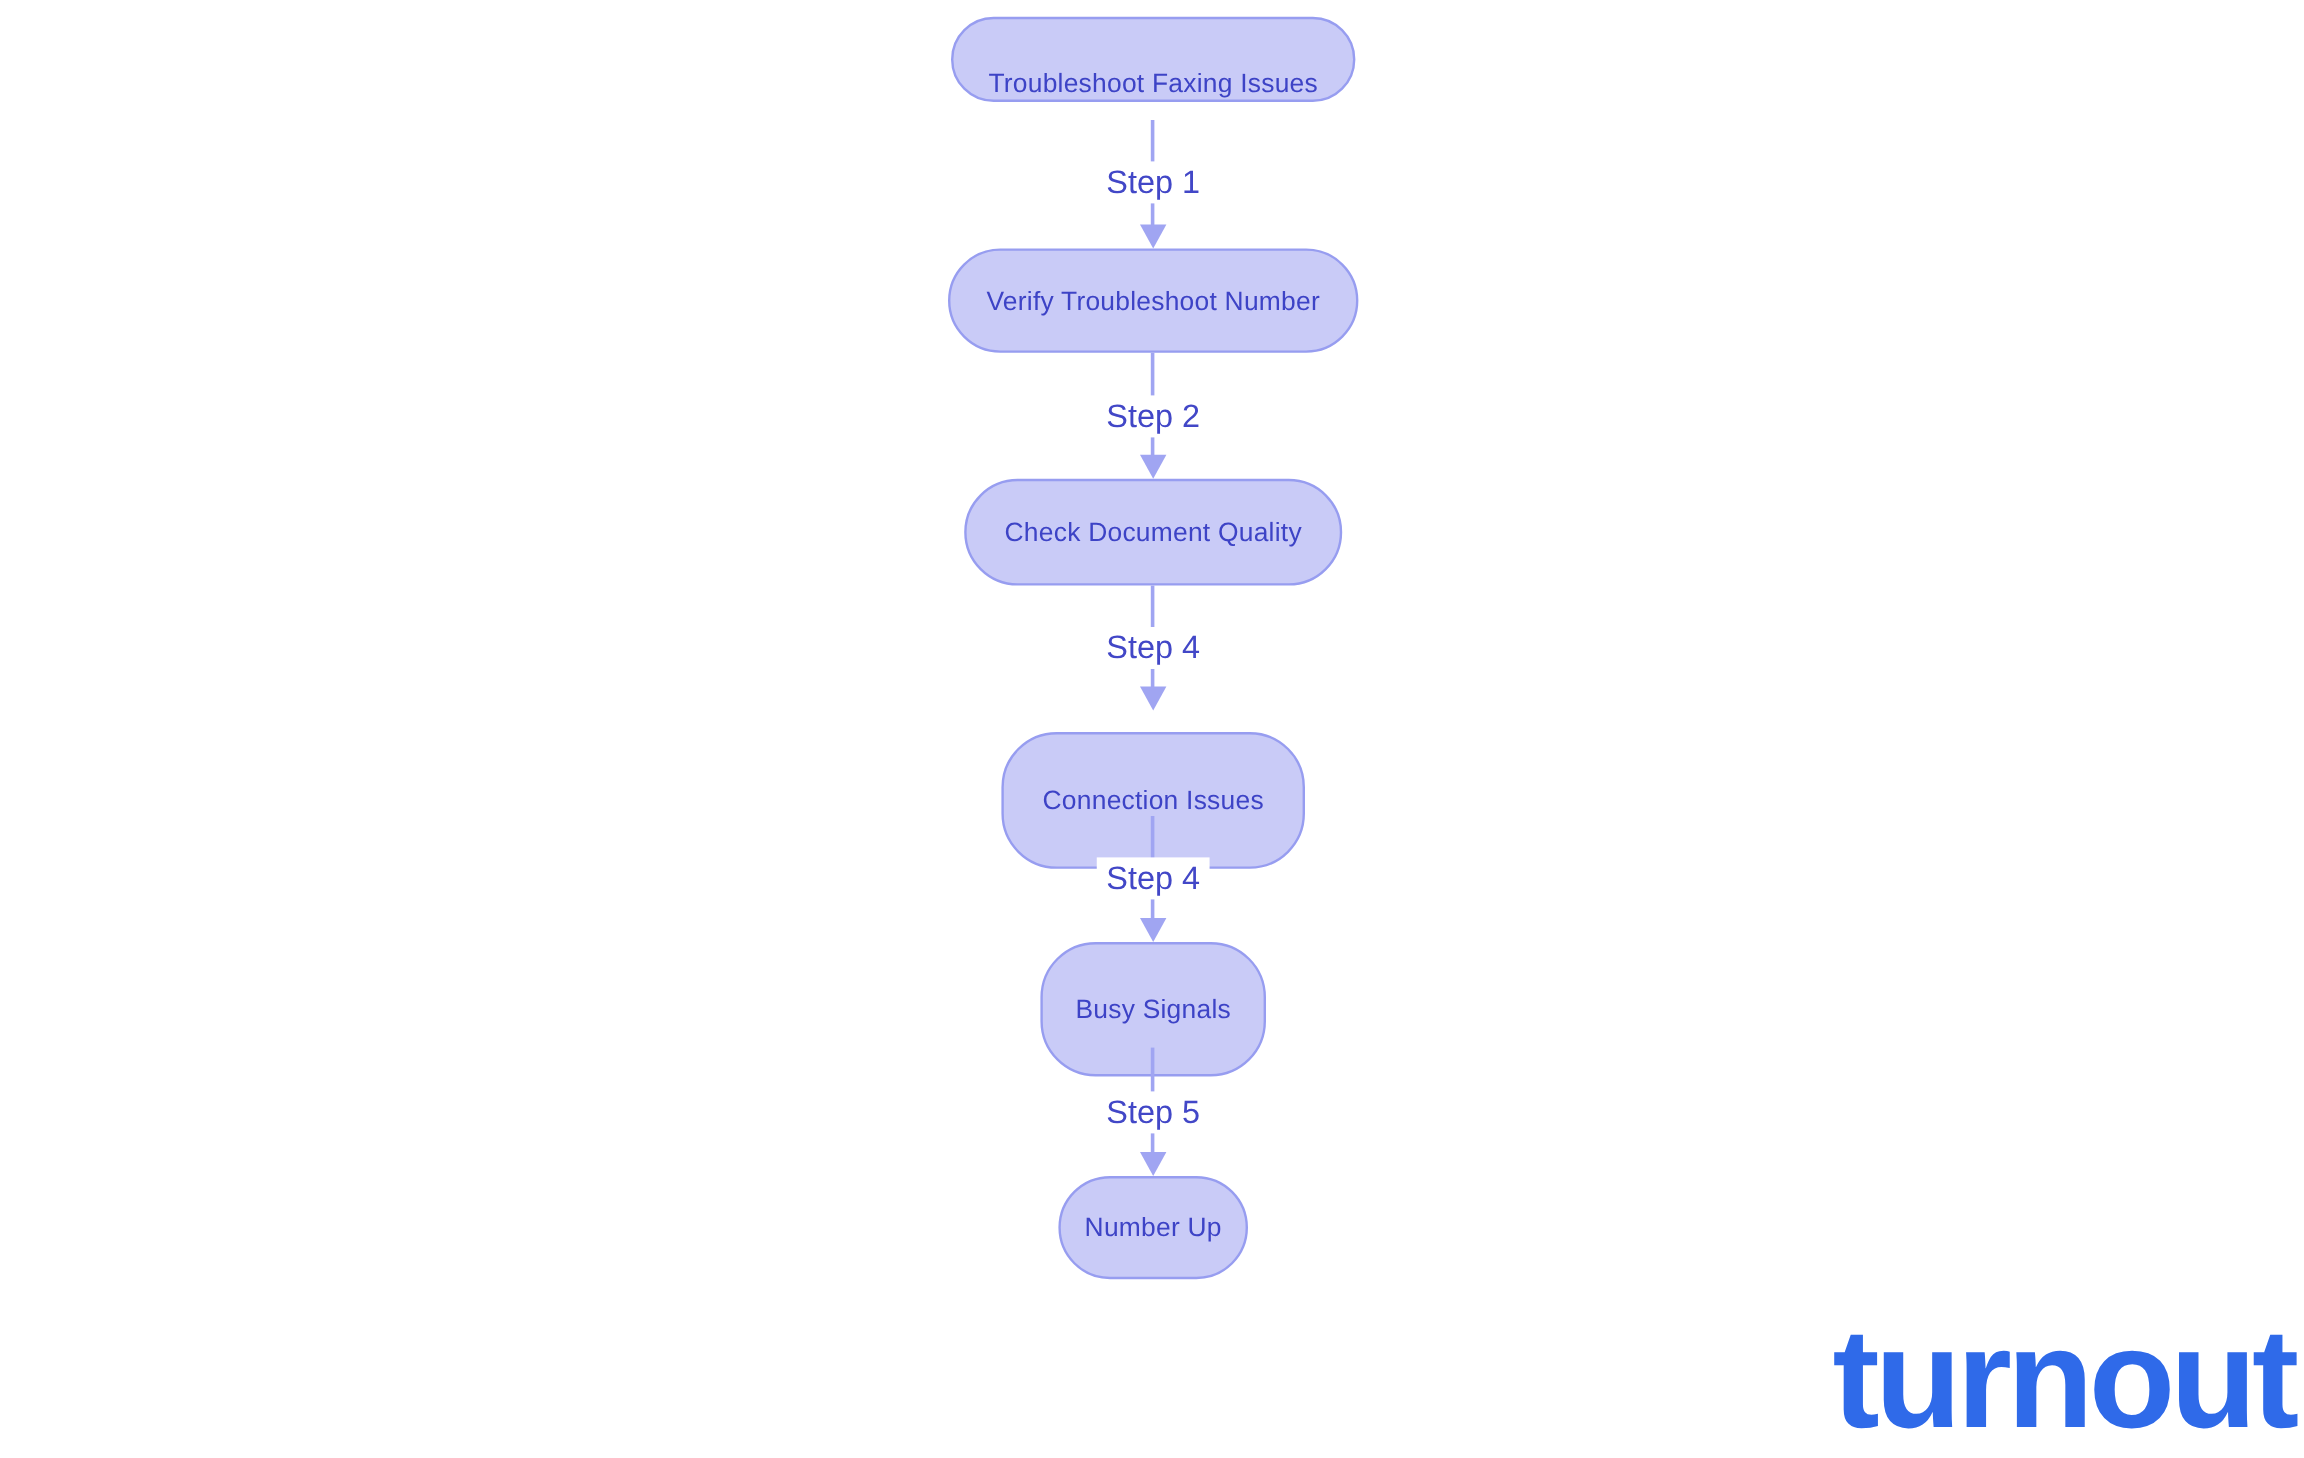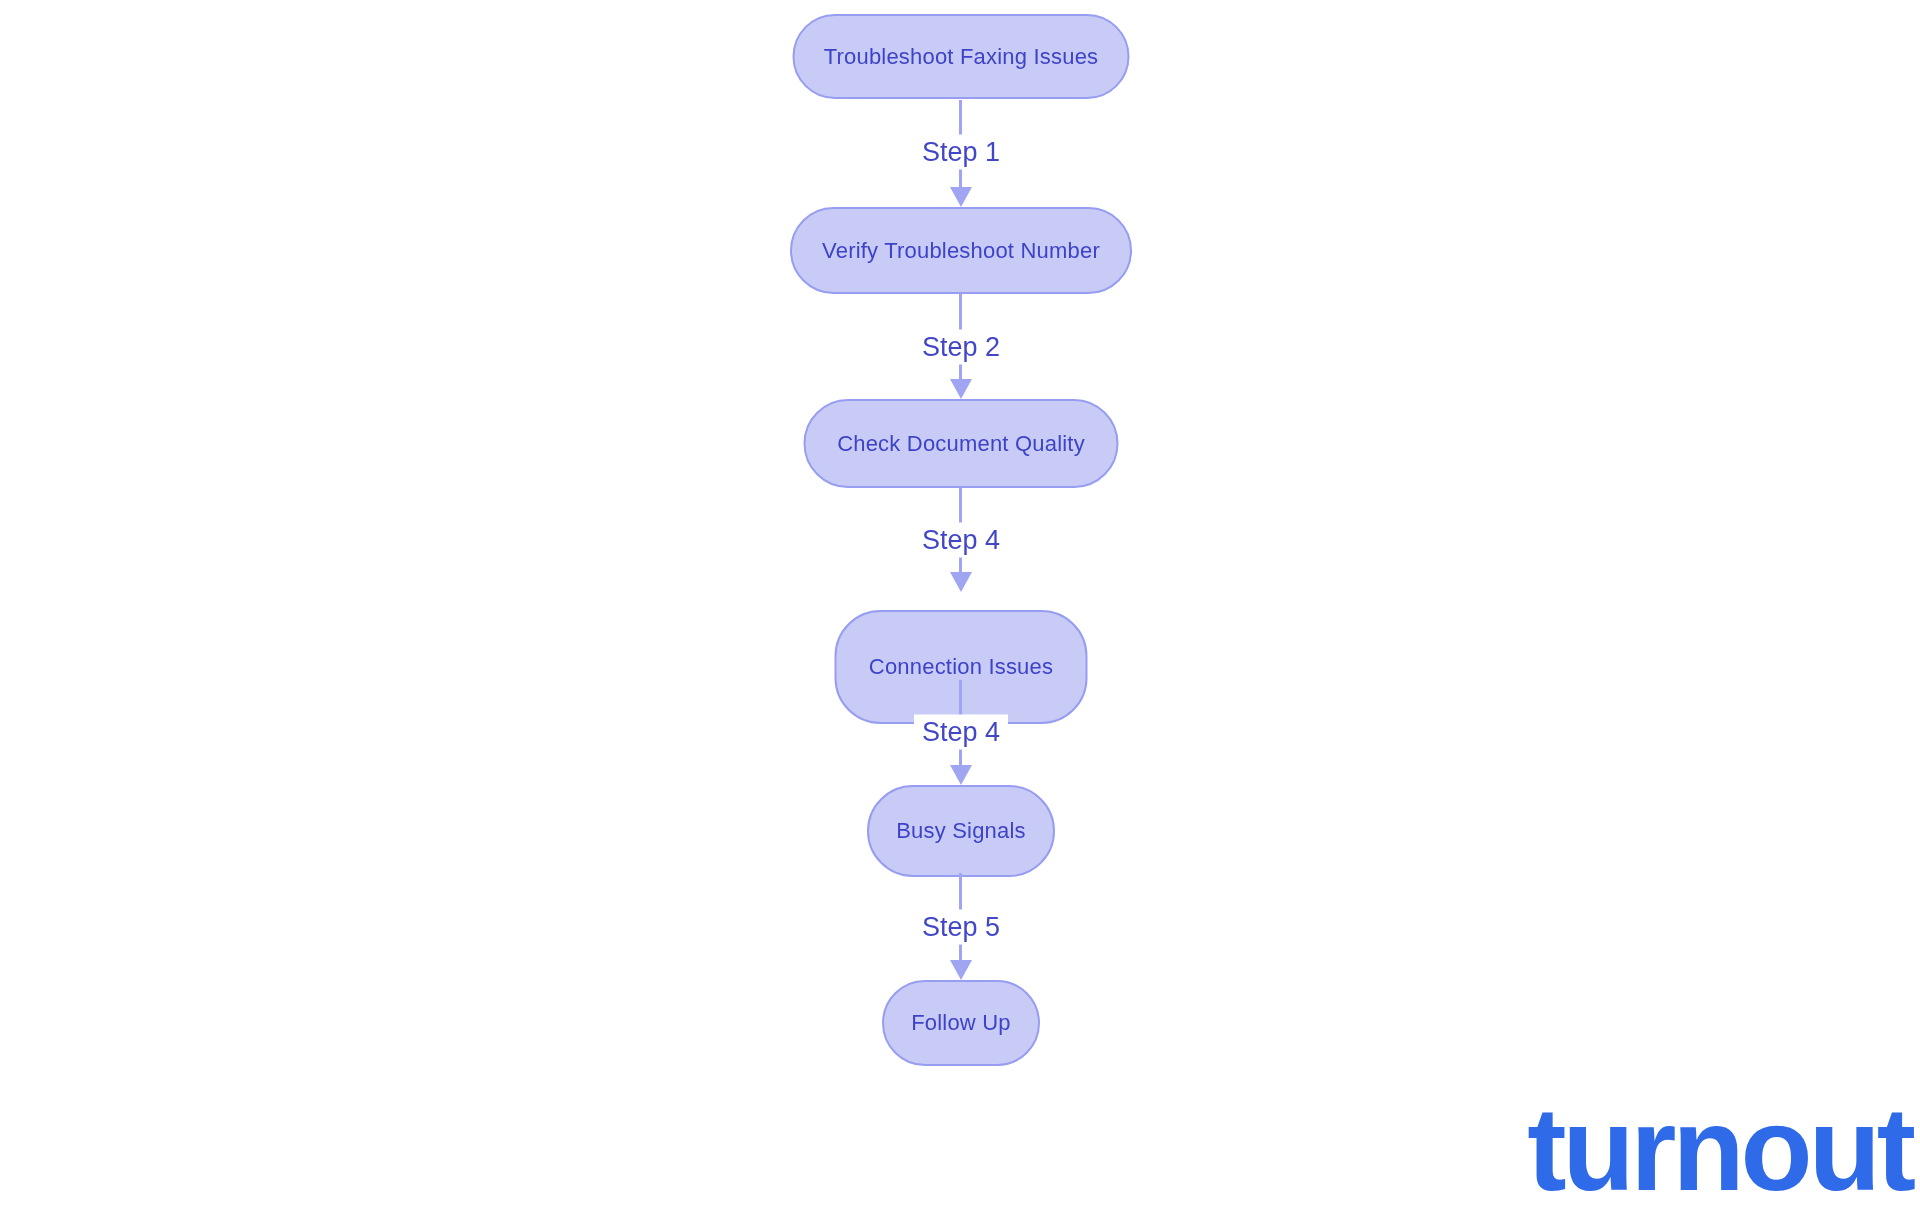--- a/index.html
+++ b/index.html
@@ -72,42 +72,42 @@
     letter-spacing: -4px;
     line-height: 1;
     color: var(--logo-color);
   }
 </style>
 </head>
 <body>
 
 <div class="canvas">
 
-  <div class="node" style="top:14px;  width:337px; height:85px;">
+  <div class="node" style="top:14px;  width:337px; height:71px;align-items:flex-end;">
     <span>Troubleshoot Faxing Issues</span>
   </div>
 
   <div class="node" style="top:207px; width:342px; height:87px;">
     <span>Verify Troubleshoot Number</span>
   </div>
 
   <div class="node" style="top:399px; width:315px; height:89px;">
     <span>Check Document Quality</span>
   </div>
 
   <div class="node" style="top:610px; width:253px; height:114px;">
     <span>Connection Issues</span>
   </div>
 
-  <div class="node" style="top:785px; width:188px; height:92px;">
+  <div class="node" style="top:785px; width:188px; height:112px;">
     <span>Busy Signals</span>
   </div>
 
   <div class="node" style="top:980px; width:158px; height:86px;">
-    <span>Follow Up</span>
+    <span>Number Up</span>
   </div>
 
   <div class="edge-line" style="top:100px; height:89px;"></div>
   <div class="edge-arrow" style="top:187px;"></div>
   <div class="edge-label" style="top:152px;">Step 1</div>
 
   <div class="edge-line" style="top:294px; height:87px;"></div>
   <div class="edge-arrow" style="top:379px;"></div>
   <div class="edge-label" style="top:347px;">Step 2</div>
 

